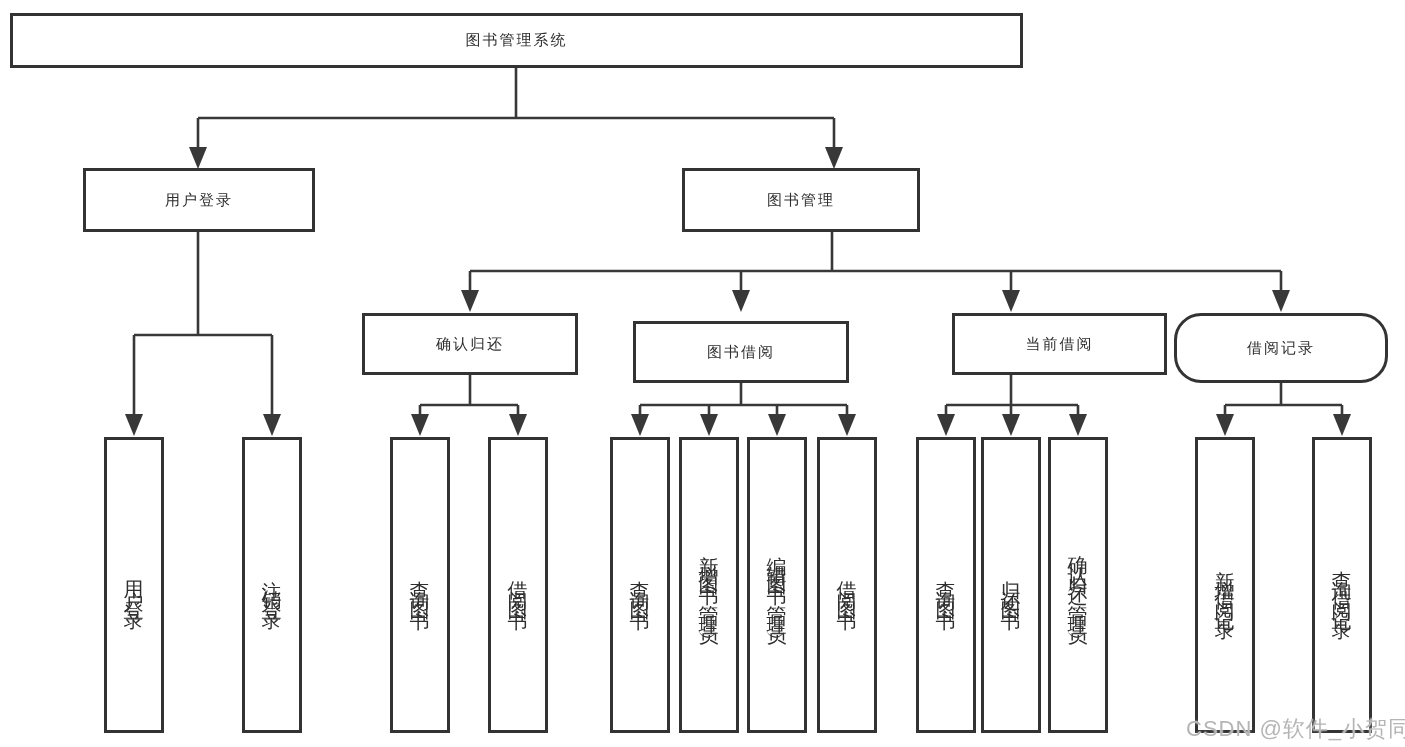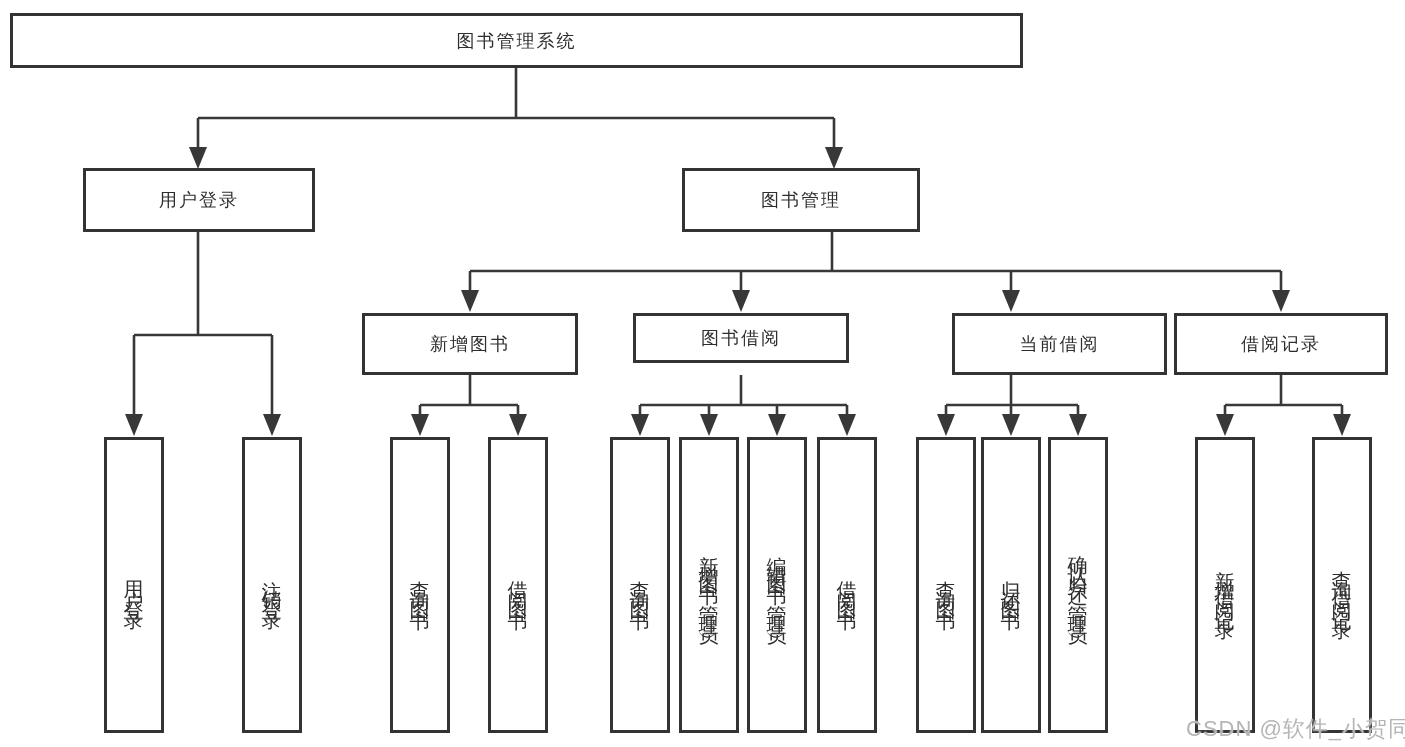--- a/index.html
+++ b/index.html
@@ -4,36 +4,36 @@
 <style>
   html,body{margin:0;padding:0;background:#ffffff;}
   .canvas{
     position:relative;width:1405px;height:747px;overflow:hidden;background:#ffffff;
     font-family:"Liberation Sans","DejaVu Sans",sans-serif;color:#2e2e2e;
   }
   svg.connectors{position:absolute;left:0;top:0;z-index:1;}
   .box{
     position:absolute;z-index:2;background:#ffffff;border:3px solid #333333;
     box-sizing:border-box;display:flex;align-items:center;justify-content:center;
-    font-size:18px;letter-spacing:2px;white-space:nowrap;color:#2e2e2e;
+    font-size:15px;letter-spacing:2px;white-space:nowrap;color:#2e2e2e;
   }
   .vbox{
     writing-mode:vertical-rl;text-orientation:mixed;
     font-size:20px;letter-spacing:10px;line-height:1;
   }
   
   #n-root{left:10px;top:13px;width:1013px;height:55px;}
   
   #n-user{left:83px;top:168px;width:232px;height:64px;}
   #n-mgmt{left:682px;top:168px;width:238px;height:64px;}
   
   #n-nb{left:362px;top:313px;width:216px;height:62px;}
-  #n-bb{left:633px;top:313px;width:216px;height:50px;}
+  #n-bb{left:633px;top:321px;width:216px;height:62px;}
   #n-cb{left:952px;top:313px;width:215px;height:62px;}
-  #n-br{left:1174px;top:313px;width:214px;height:62px;}
+  #n-br{left:1174px;top:313px;width:214px;height:70px;border-radius:27px;}
   
   .leaf{top:437px;width:60px;height:296px;}
   #l-ul{left:104px;}  #l-lo{left:242px;}
   #l-nb1{left:390px;} #l-nb2{left:488px;}
   #l-bb1{left:610px;} #l-bb2{left:679px;} #l-bb3{left:747px;} #l-bb4{left:817px;}
   #l-cb1{left:916px;} #l-cb2{left:981px;} #l-cb3{left:1048px;}
   #l-br1{left:1195px;}#l-br2{left:1312px;}
   .watermark{
     position:absolute;z-index:3;left:1186px;top:714px;
     font-size:22px;color:#b5b5b5;letter-spacing:1px;white-space:nowrap;
@@ -83,21 +83,21 @@
       <polygon points="1216,414 1234,414 1225,436"></polygon>
       <polygon points="1333,414 1351,414 1342,436"></polygon>
     </g>
   </svg>
 
   <div class="box" id="n-root">图书管理系统</div>
 
   <div class="box" id="n-user">用户登录</div>
   <div class="box" id="n-mgmt">图书管理</div>
 
-  <div class="box" id="n-nb">新增图书</div>
+  <div class="box" id="n-nb">确认归还</div>
   <div class="box" id="n-bb">图书借阅</div>
   <div class="box" id="n-cb">当前借阅</div>
   <div class="box" id="n-br">借阅记录</div>
 
   <div class="box vbox leaf" id="l-ul">用户登录</div>
   <div class="box vbox leaf" id="l-lo">注销登录</div>
 
   <div class="box vbox leaf" id="l-nb1">查询图书</div>
   <div class="box vbox leaf" id="l-nb2">借阅图书</div>
 

